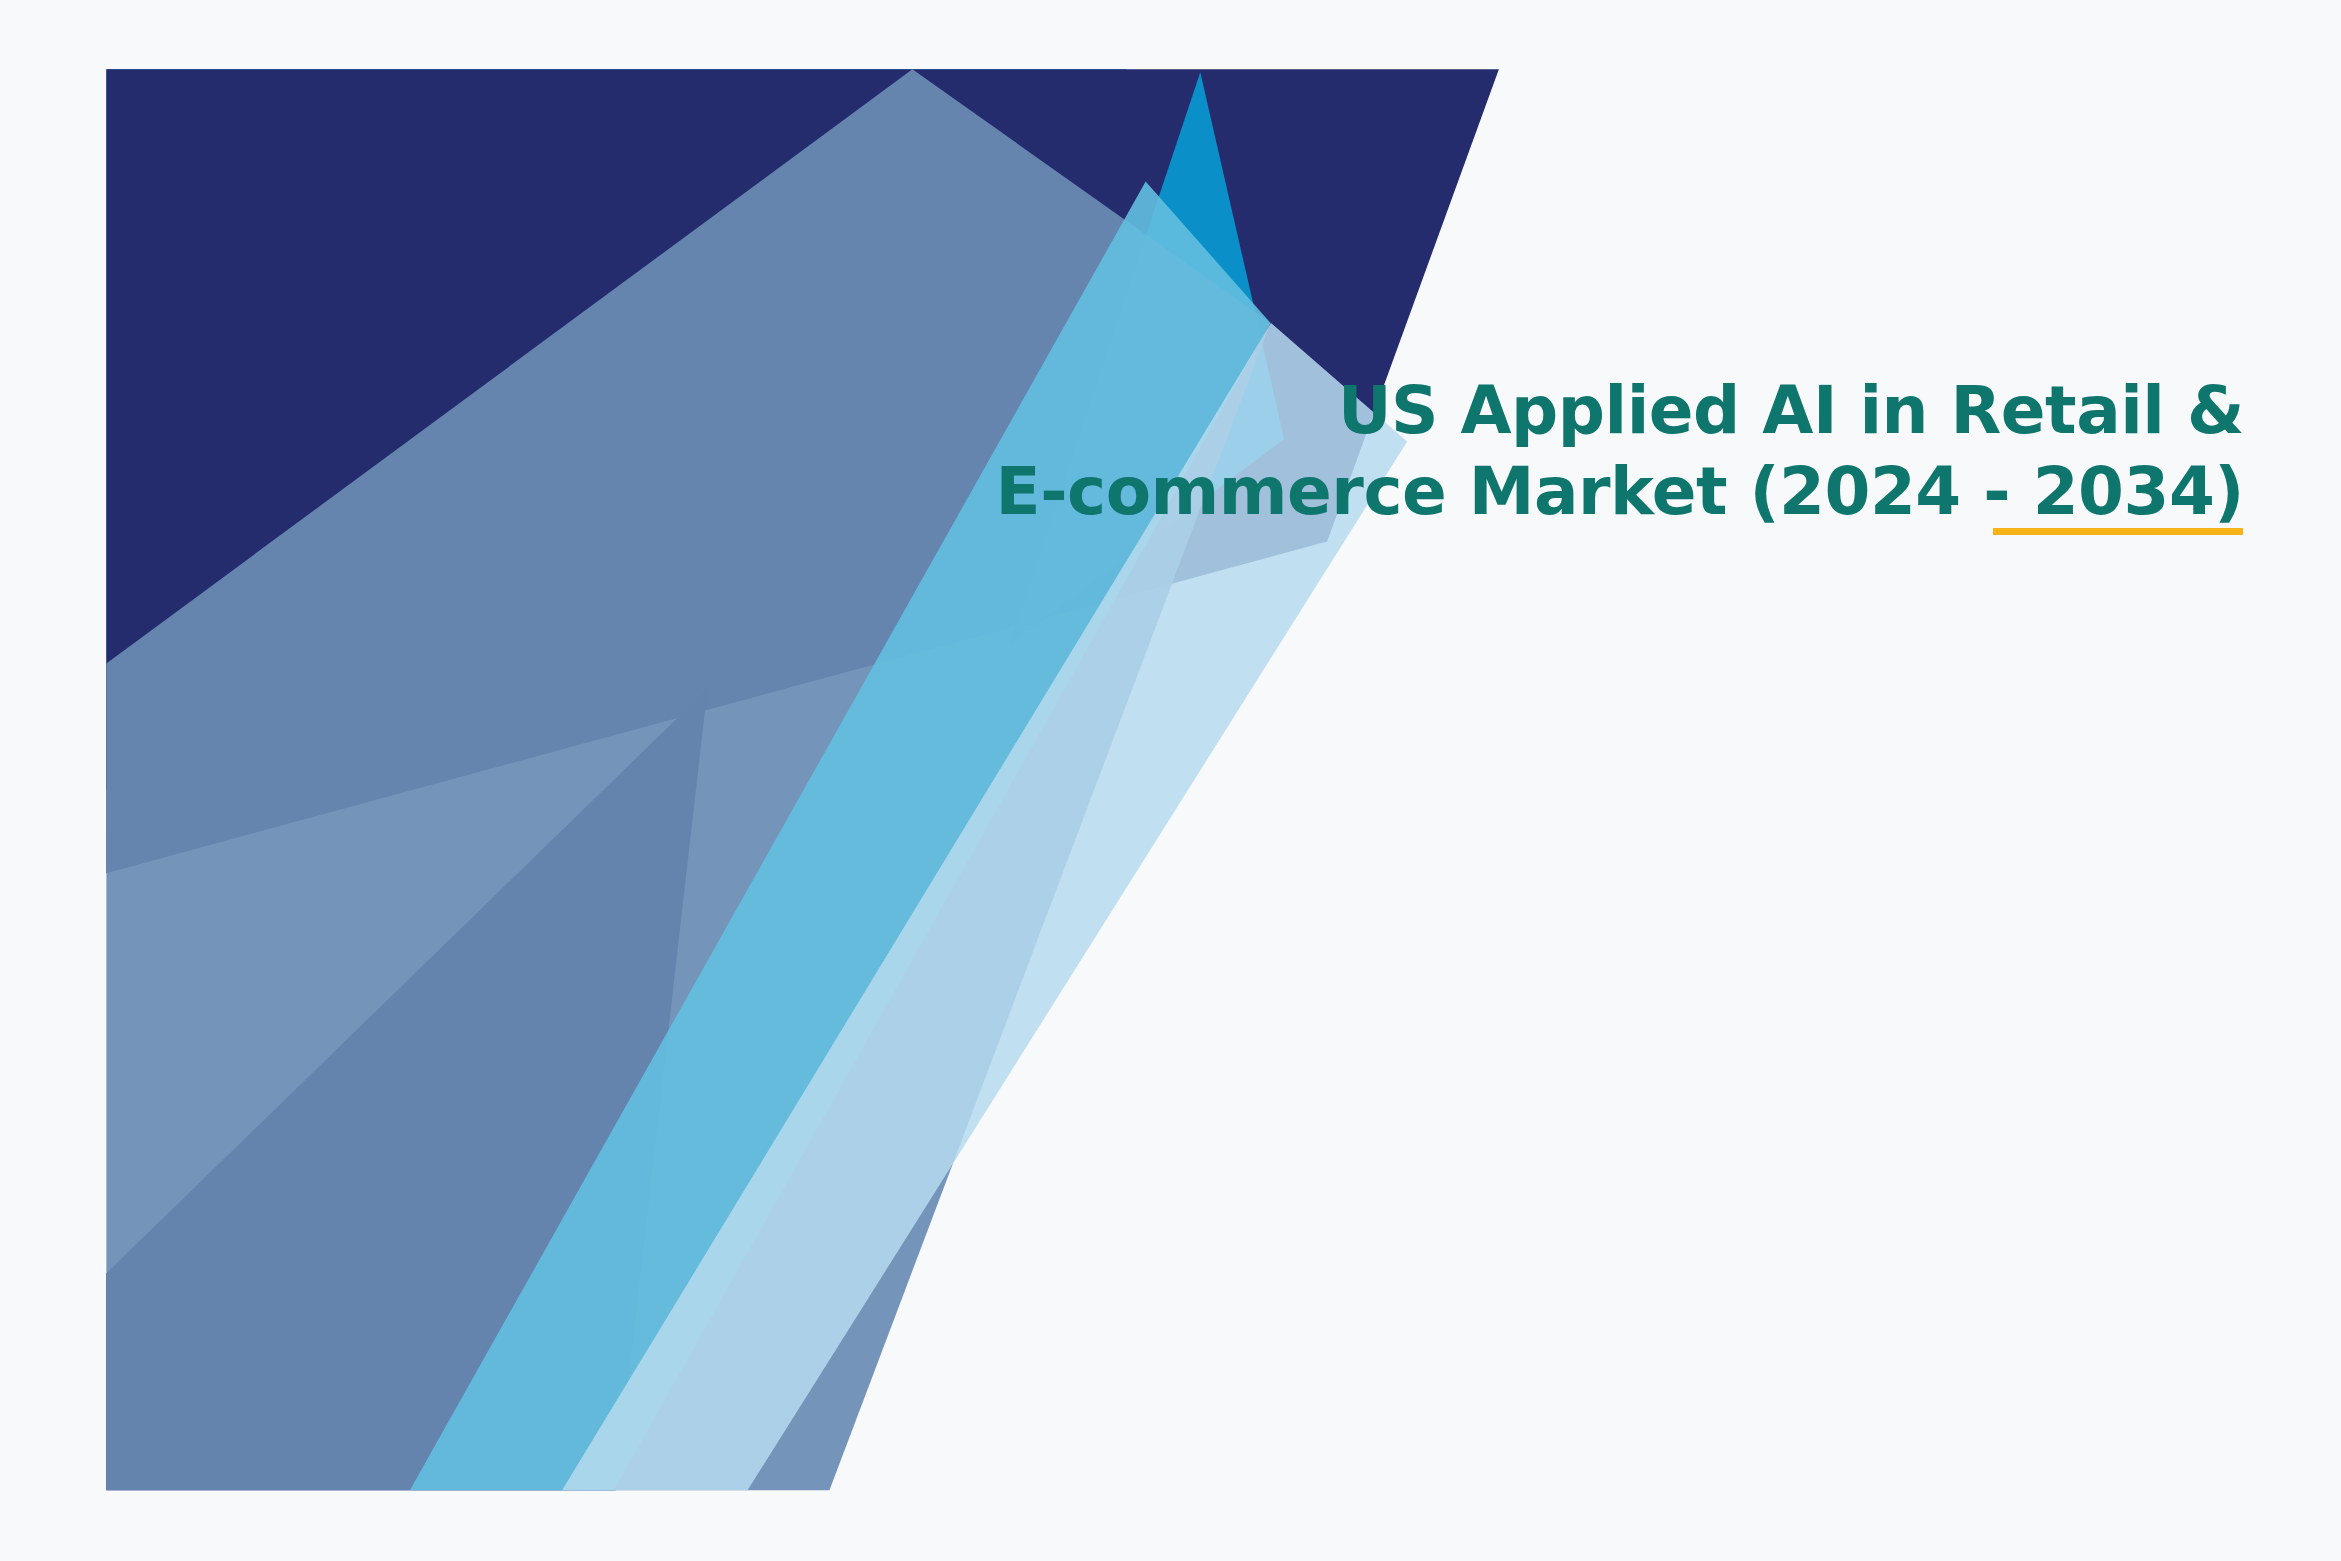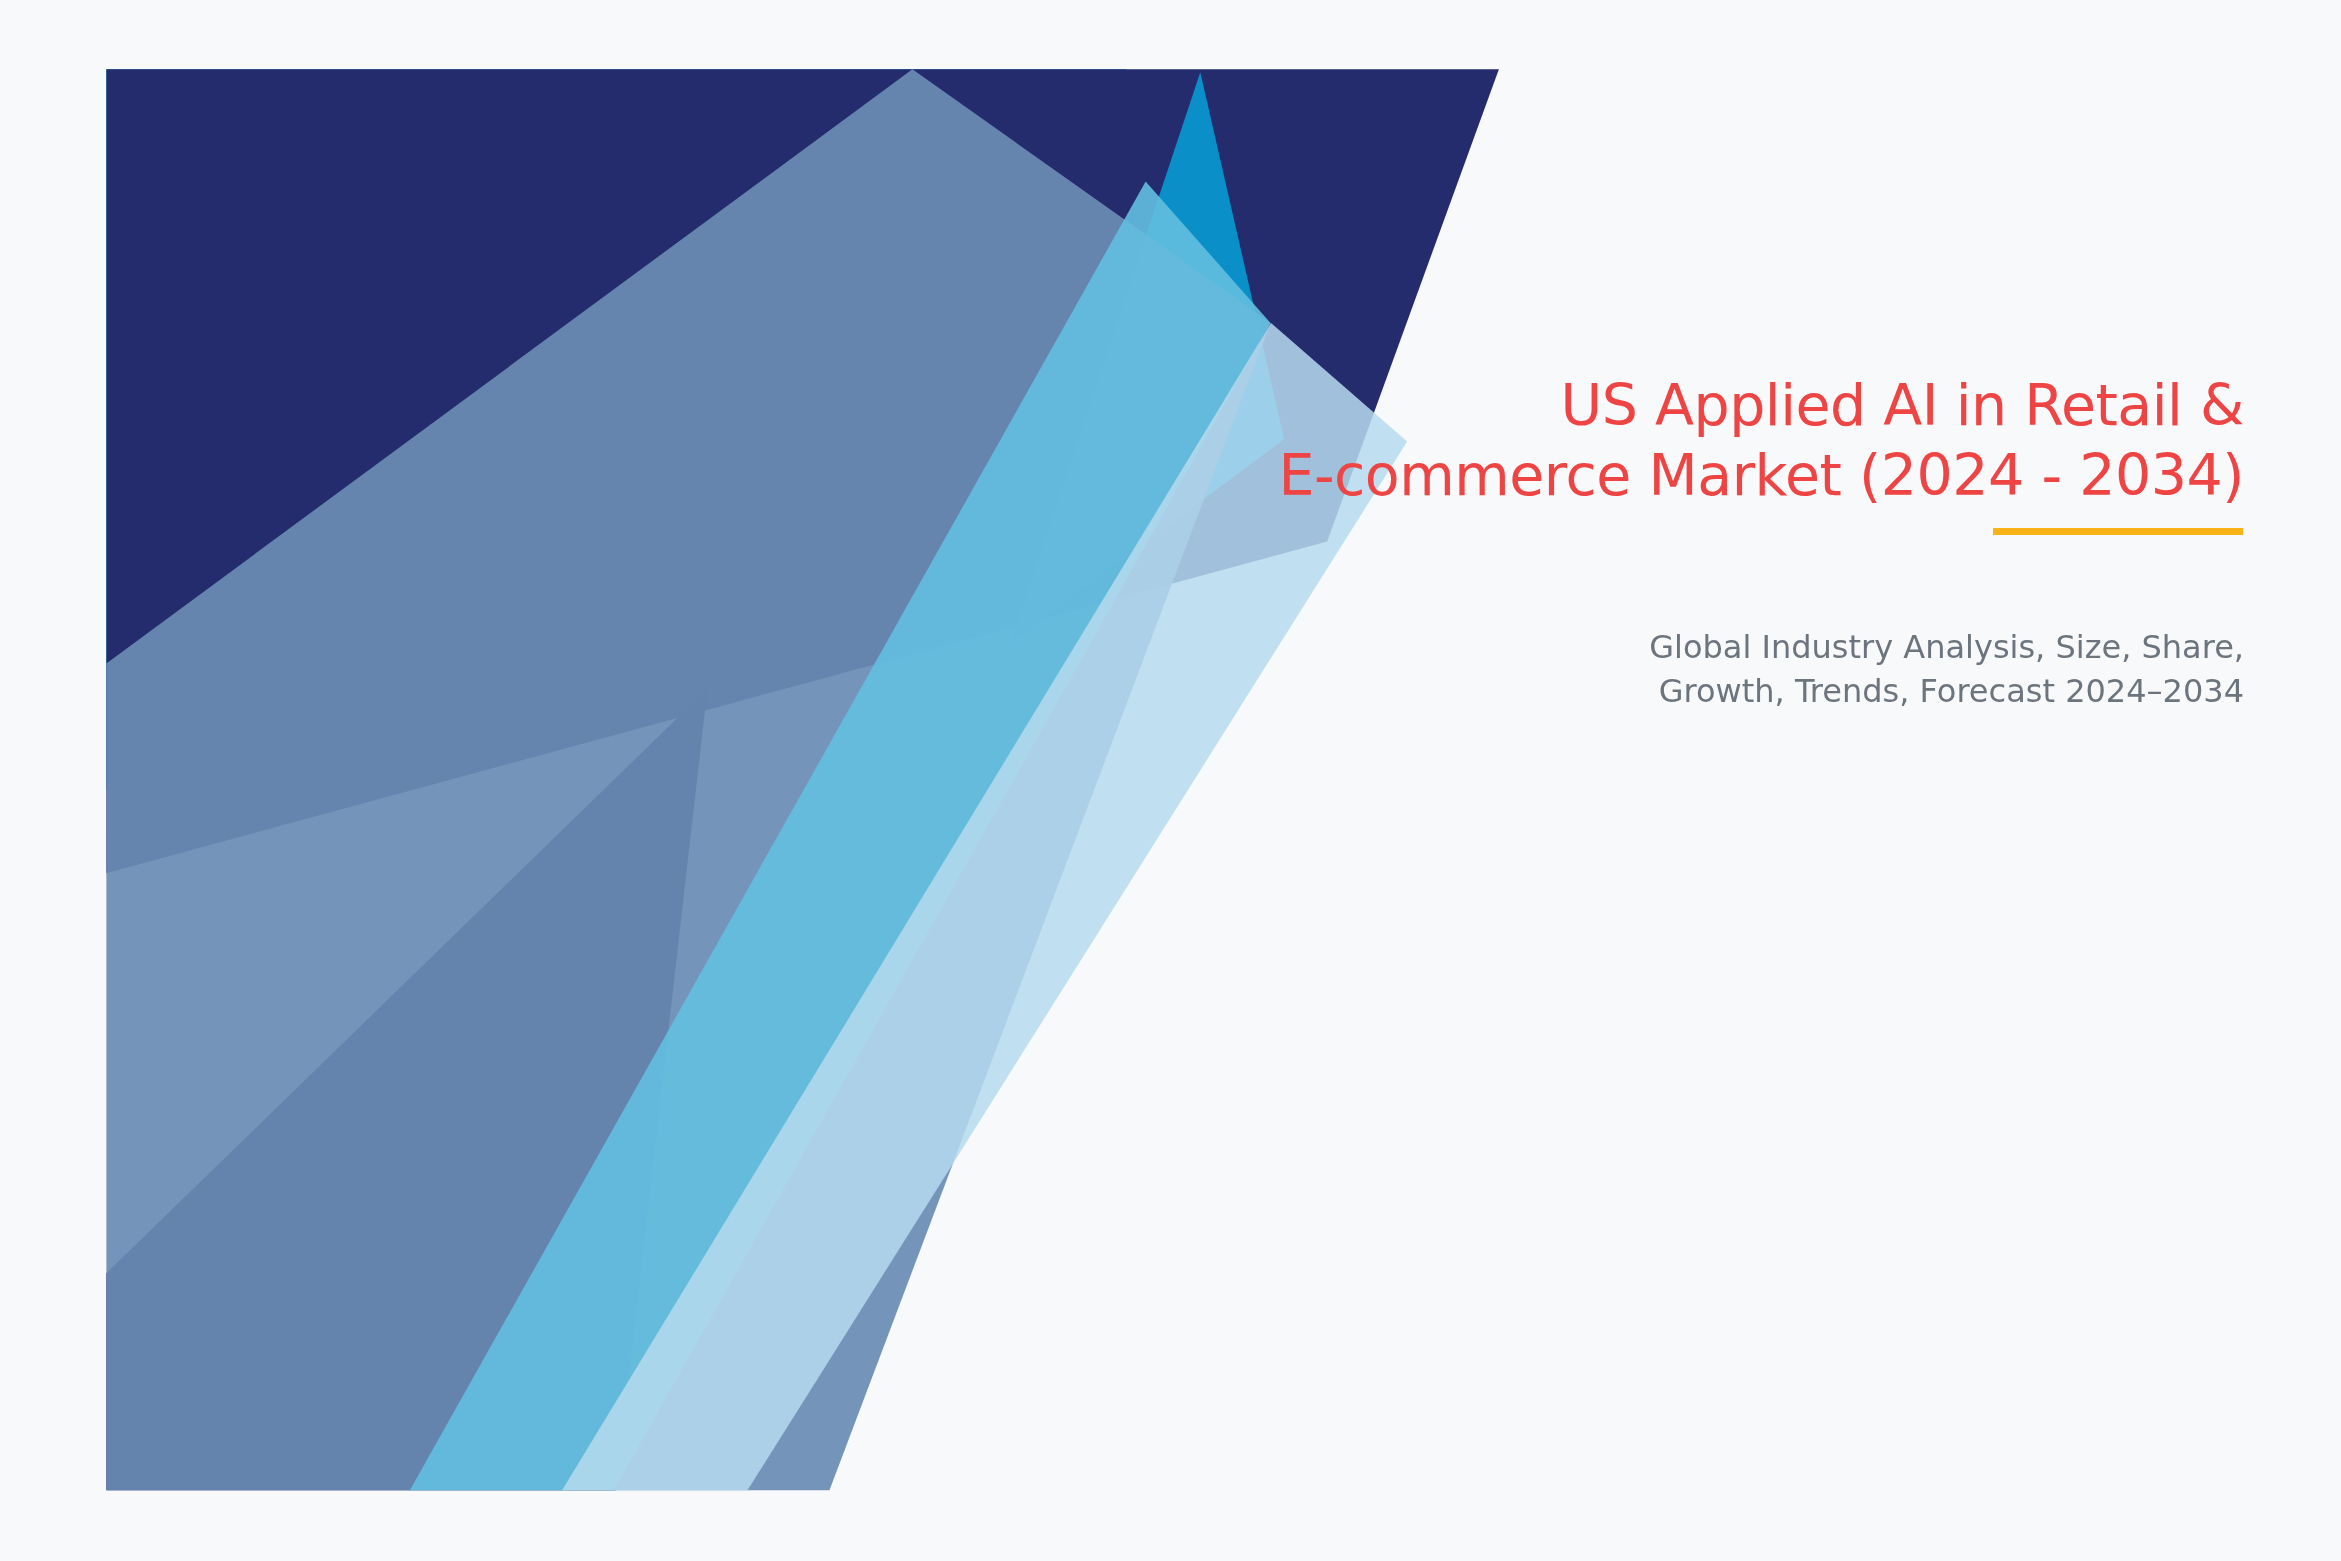--- a/index.html
+++ b/index.html
@@ -24,24 +24,24 @@
   }
   #text-block {
     position: absolute;
     left: 927px;
     top: 371px;
     width: 1317px;
     text-align: right;
     z-index: 5;
   }
   #title {
-    font-size: 57px;
+    font-size: 66px;
     line-height: 1.22;
-    font-weight: 400;
-    color: #ef4444;
+    font-weight: 700;
+    color: #0f766e;
     letter-spacing: -0.5px;
     margin: 0;
     white-space: pre-line;
   }
   #accent-rule {
     position: absolute;
     left: 1993px;
     top: 528px;
     width: 250px;
     height: 7.3px;
@@ -78,17 +78,15 @@
     </g>
   </svg>
 
   <div id="text-block">
     <h1 id="title">US Applied AI in Retail &amp;
 E-commerce Market (2024 - 2034)</h1>
   </div>
 
   <div id="accent-rule"></div>
 
-  <div id="subtitle">Global Industry Analysis, Size, Share,
-Growth, Trends, Forecast 2024–2034</div>
 
 </div>
 
 
 </body></html>

